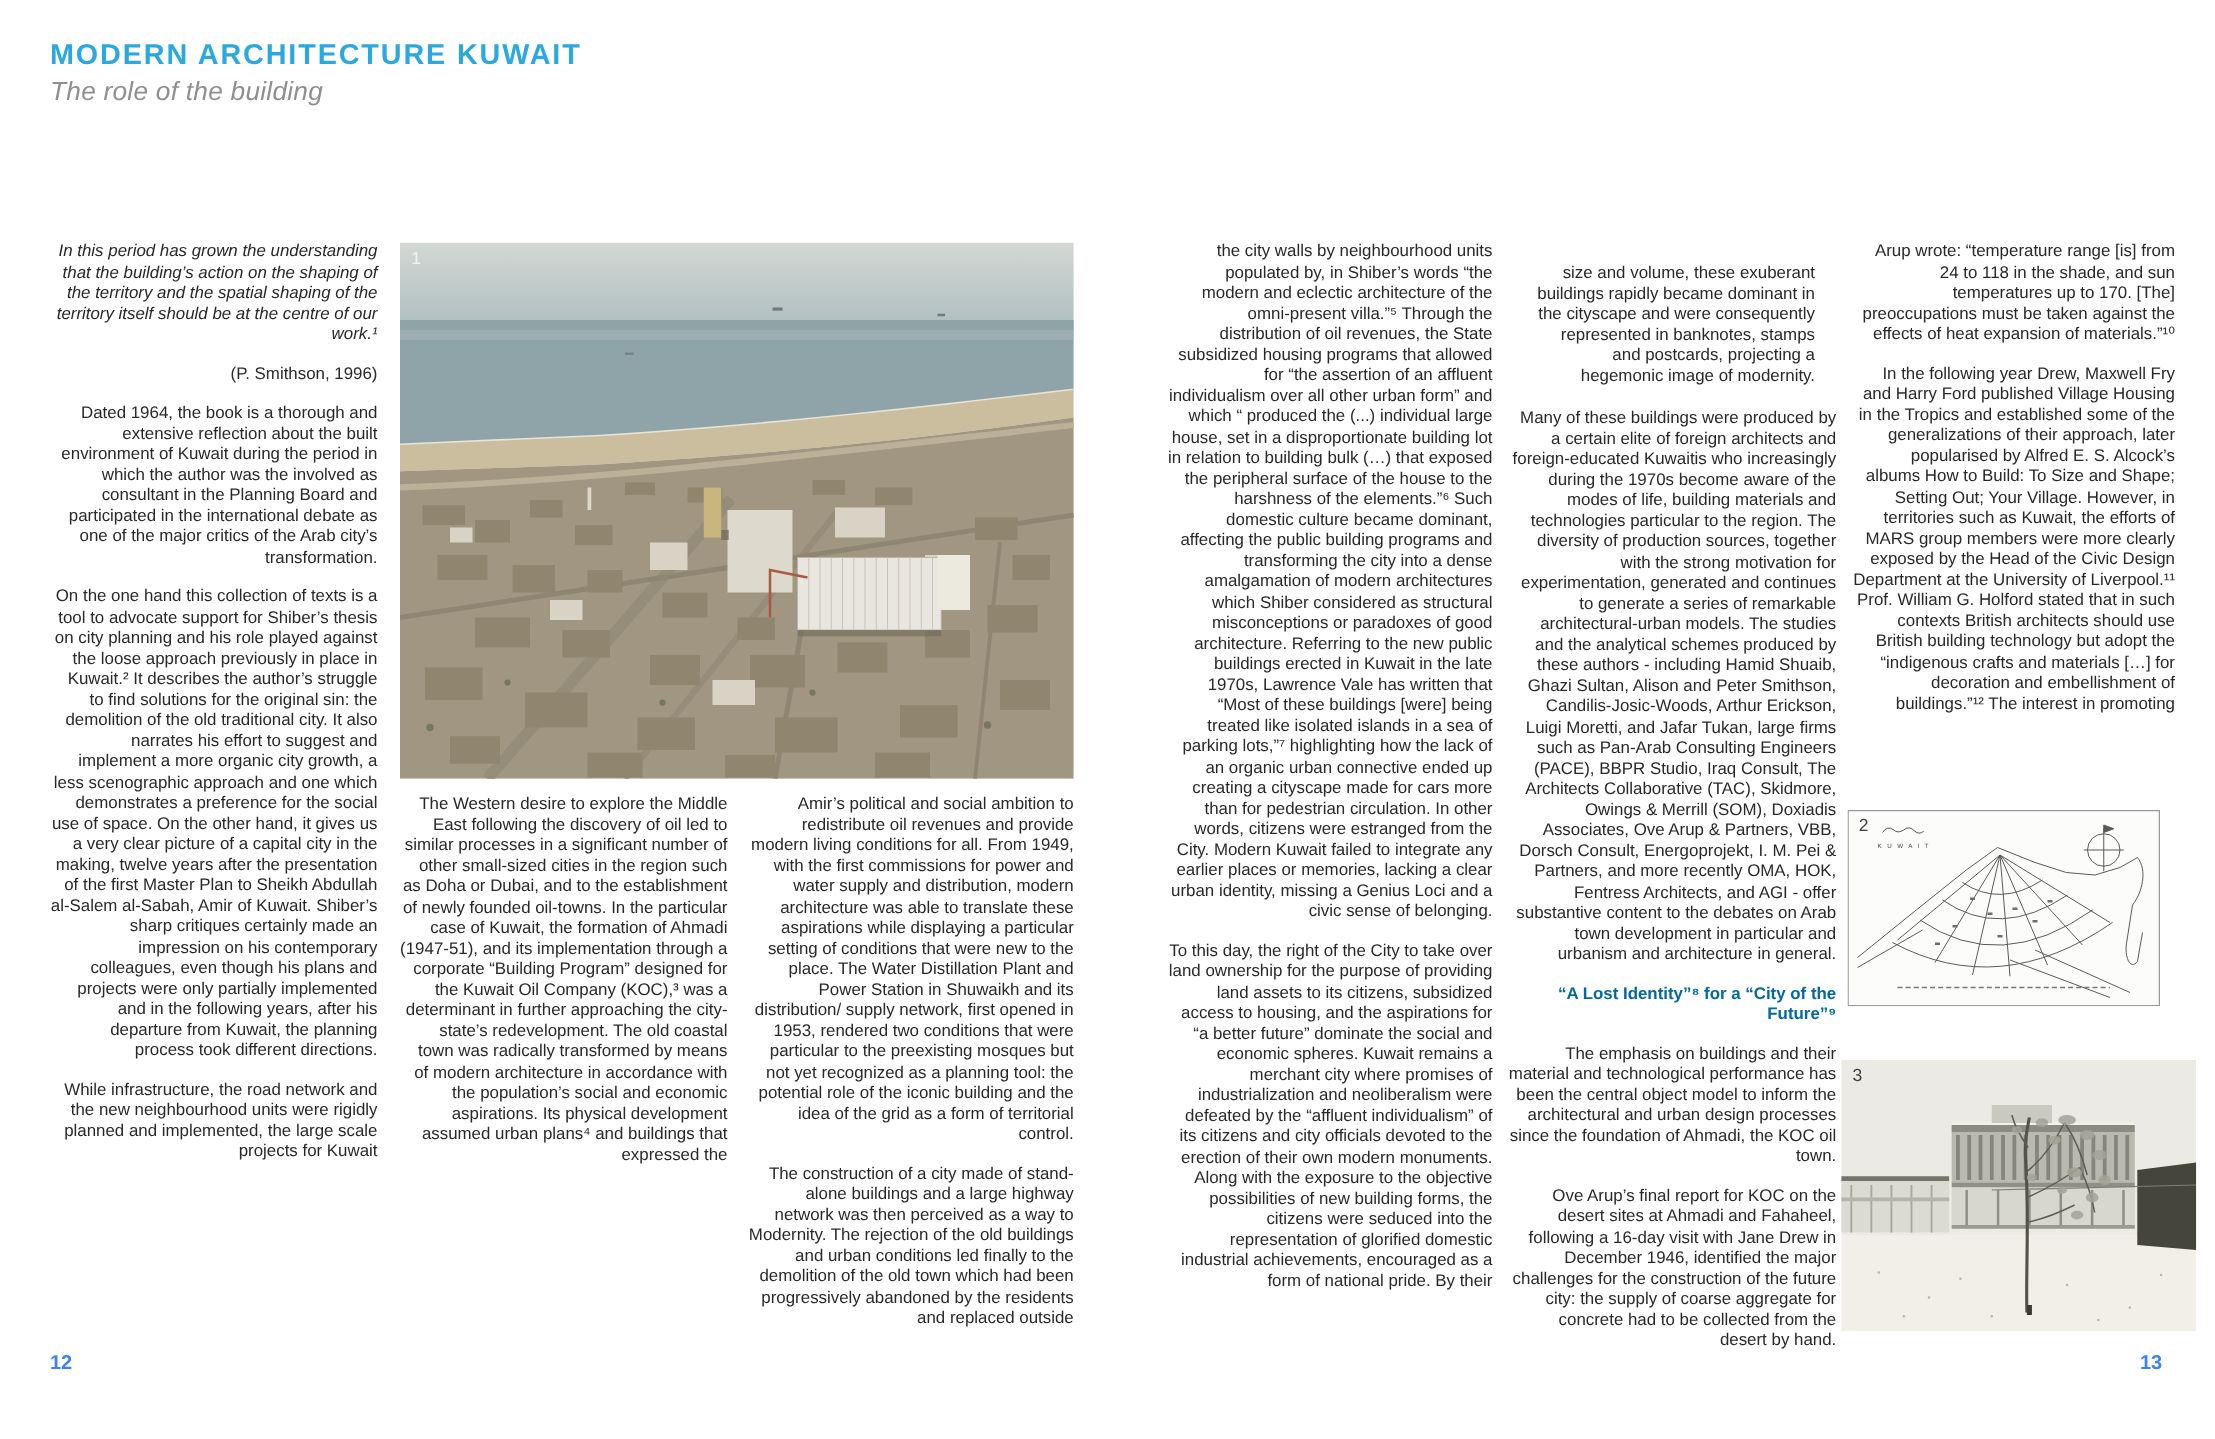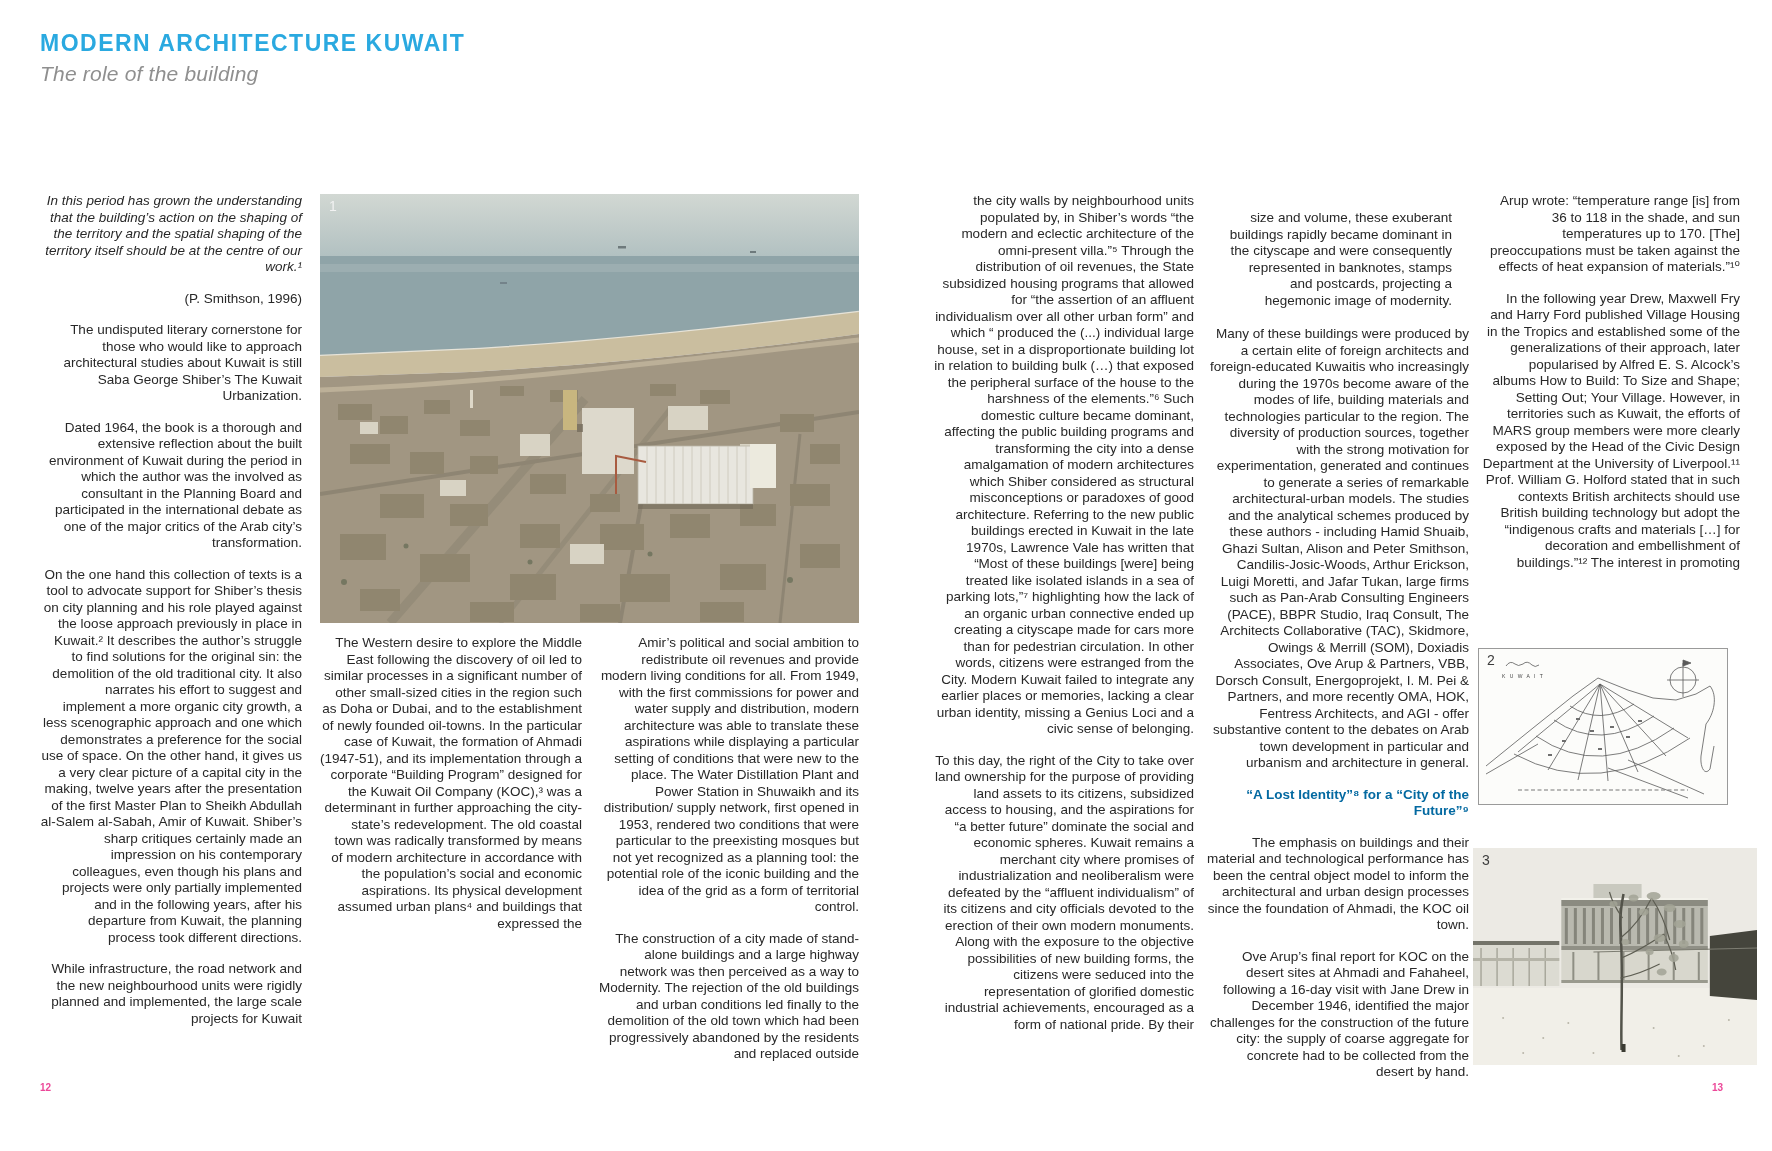--- a/index.html
+++ b/index.html
@@ -32,36 +32,35 @@
   #c6{left:1482px;top:193px;width:258px;}
   figure{margin:0;padding:0;position:absolute;}
   #f1{left:320px;top:194px;width:539px;height:429px;}
   #f2{left:1478px;top:648px;width:250px;height:157px;}
   #f3{left:1473px;top:848px;width:284px;height:217px;}
   figure svg{display:block;width:100%;height:100%;}
   .figlabel{
     position:absolute;left:9px;top:5px;font-size:14px;line-height:14px;color:#3c3c3c;
   }
   .figlabel.light{color:#f2f2f2;}
-  .pagenum{position:absolute;top:1082px;font-size:10px;font-weight:bold;color:#ec4899;}
+  .pagenum{position:absolute;top:1082px;font-size:16px;font-weight:bold;color:#3b82f6;}
   .pagenum.left{left:40px;}
   .pagenum.right{left:1712px;}
 </style>
 </head>
 <body>
 
 <div class="spread">
 
   <h1 class="title">MODERN ARCHITECTURE KUWAIT</h1>
   <div class="subtitle">The role of the building</div>
 
   <div class="col" id="c1">
     <p class="quote">In this period has grown the understanding that the building’s action on the shaping of the territory and the spatial shaping of the territory itself should be at the centre of our work.¹</p>
     <p class="attrib">(P. Smithson, 1996)</p>
-    <p>The undisputed literary cornerstone for those who would like to approach architectural studies about Kuwait is still Saba George Shiber’s The Kuwait Urbanization.</p>
     <p>Dated 1964, the book is a thorough and extensive reflection about the built environment of Kuwait during the period in which the author was the involved as consultant in the Planning Board and participated in the international debate as one of the major critics of the Arab city’s transformation.</p>
     <p>On the one hand this collection of texts is a tool to advocate support for Shiber’s thesis on city planning and his role played against the loose approach previously in place in Kuwait.² It describes the author’s struggle to find solutions for the original sin: the demolition of the old traditional city. It also narrates his effort to suggest and implement a more organic city growth, a less scenographic approach and one which demonstrates a preference for the social use of space. On the other hand, it gives us a very clear picture of a capital city in the making, twelve years after the presentation of the first Master Plan to Sheikh Abdullah al-Salem al-Sabah, Amir of Kuwait. Shiber’s sharp critiques certainly made an impression on his contemporary colleagues, even though his plans and projects were only partially implemented and in the following years, after his departure from Kuwait, the planning process took different directions.</p>
     <p>While infrastructure, the road network and the new neighbourhood units were rigidly planned and implemented, the large scale projects for Kuwait</p>
   </div>
 
   <figure id="f1">
     <svg viewBox="0 0 539 429" preserveAspectRatio="none">
       <defs>
         <linearGradient id="skyg" x1="0" y1="0" x2="0" y2="1">
           <stop offset="0" stop-color="#d2d8d3"></stop>
@@ -176,21 +175,21 @@
 
   <div class="col" id="c5">
     <p class="tight">size and volume, these exuberant buildings rapidly became dominant in the cityscape and were consequently represented in banknotes, stamps and postcards, projecting a hegemonic image of modernity.</p>
     <p>Many of these buildings were produced by a certain elite of foreign architects and foreign-educated Kuwaitis who increasingly during the 1970s become aware of the modes of life, building materials and technologies particular to the region. The diversity of production sources, together with the strong motivation for experimentation, generated and continues to generate a series of remarkable architectural-urban models. The studies and the analytical schemes produced by these authors - including Hamid Shuaib, Ghazi Sultan, Alison and Peter Smithson, Candilis-Josic-Woods, Arthur Erickson, Luigi Moretti, and Jafar Tukan, large firms such as Pan-Arab Consulting Engineers (PACE), BBPR Studio, Iraq Consult, The Architects Collaborative (TAC), Skidmore, Owings &amp; Merrill (SOM), Doxiadis Associates, Ove Arup &amp; Partners, VBB, Dorsch Consult, Energoprojekt, I. M. Pei &amp; Partners, and more recently OMA, HOK, Fentress Architects, and AGI - offer substantive content to the debates on Arab town development in particular and urbanism and architecture in general.</p>
     <p class="subhead">“A Lost Identity”⁸ for a “City of the Future”⁹</p>
     <p>The emphasis on buildings and their material and technological performance has been the central object model to inform the architectural and urban design processes since the foundation of Ahmadi, the KOC oil town.</p>
     <p>Ove Arup’s final report for KOC on the desert sites at Ahmadi and Fahaheel, following a 16-day visit with Jane Drew in December 1946, identified the major challenges for the construction of the future city: the supply of coarse aggregate for concrete had to be collected from the desert by hand.</p>
   </div>
 
   <div class="col" id="c6">
-    <p>Arup wrote: “temperature range [is] from 36 to 118 in the shade, and sun temperatures up to 170. [The] preoccupations must be taken against the effects of heat expansion of materials.”¹⁰</p>
+    <p>Arup wrote: “temperature range [is] from 24 to 118 in the shade, and sun temperatures up to 170. [The] preoccupations must be taken against the effects of heat expansion of materials.”¹⁰</p>
     <p>In the following year Drew, Maxwell Fry and Harry Ford published Village Housing in the Tropics and established some of the generalizations of their approach, later popularised by Alfred E. S. Alcock’s albums How to Build: To Size and Shape; Setting Out; Your Village. However, in territories such as Kuwait, the efforts of MARS group members were more clearly exposed by the Head of the Civic Design Department at the University of Liverpool.¹¹ Prof. William G. Holford stated that in such contexts British architects should use British building technology but adopt the “indigenous crafts and materials […] for decoration and embellishment of buildings.”¹² The interest in promoting</p>
   </div>
 
   <figure id="f2">
     <svg viewBox="0 0 250 157">
       <rect x="0.5" y="0.5" width="249" height="156" fill="#fcfcfa" stroke="#9a9a9a" stroke-width="1"></rect>
       <g stroke="#5a5a5a" stroke-width="0.8" fill="none">
         <path d="M8,118 L55,80 L95,48 L120,30 L150,42 L175,50 L198,52 L218,46 L232,38"></path>
         <path d="M232,38 C240,48 236,66 228,76 L223,108 C222,120 227,128 232,121 L236,98"></path>
         <path d="M92,58 Q122,78 156,56"></path>

